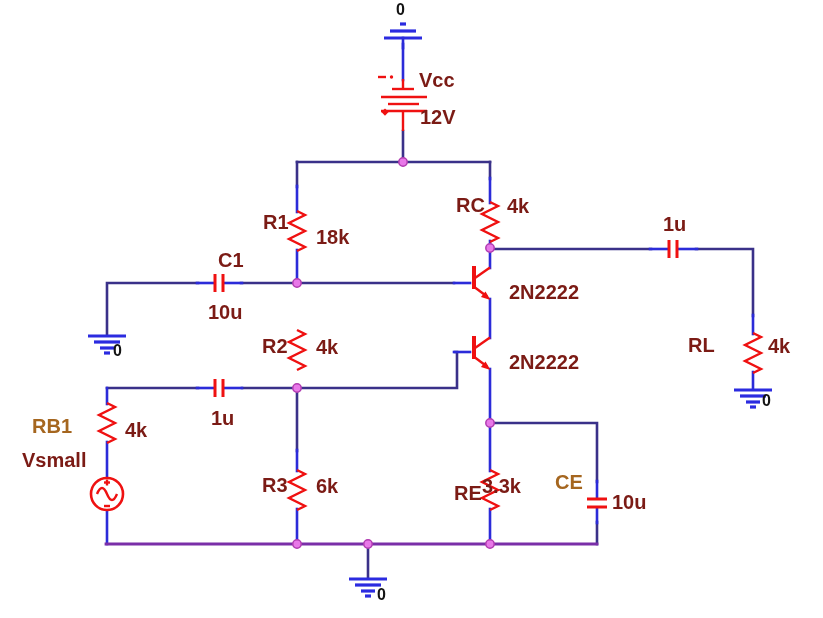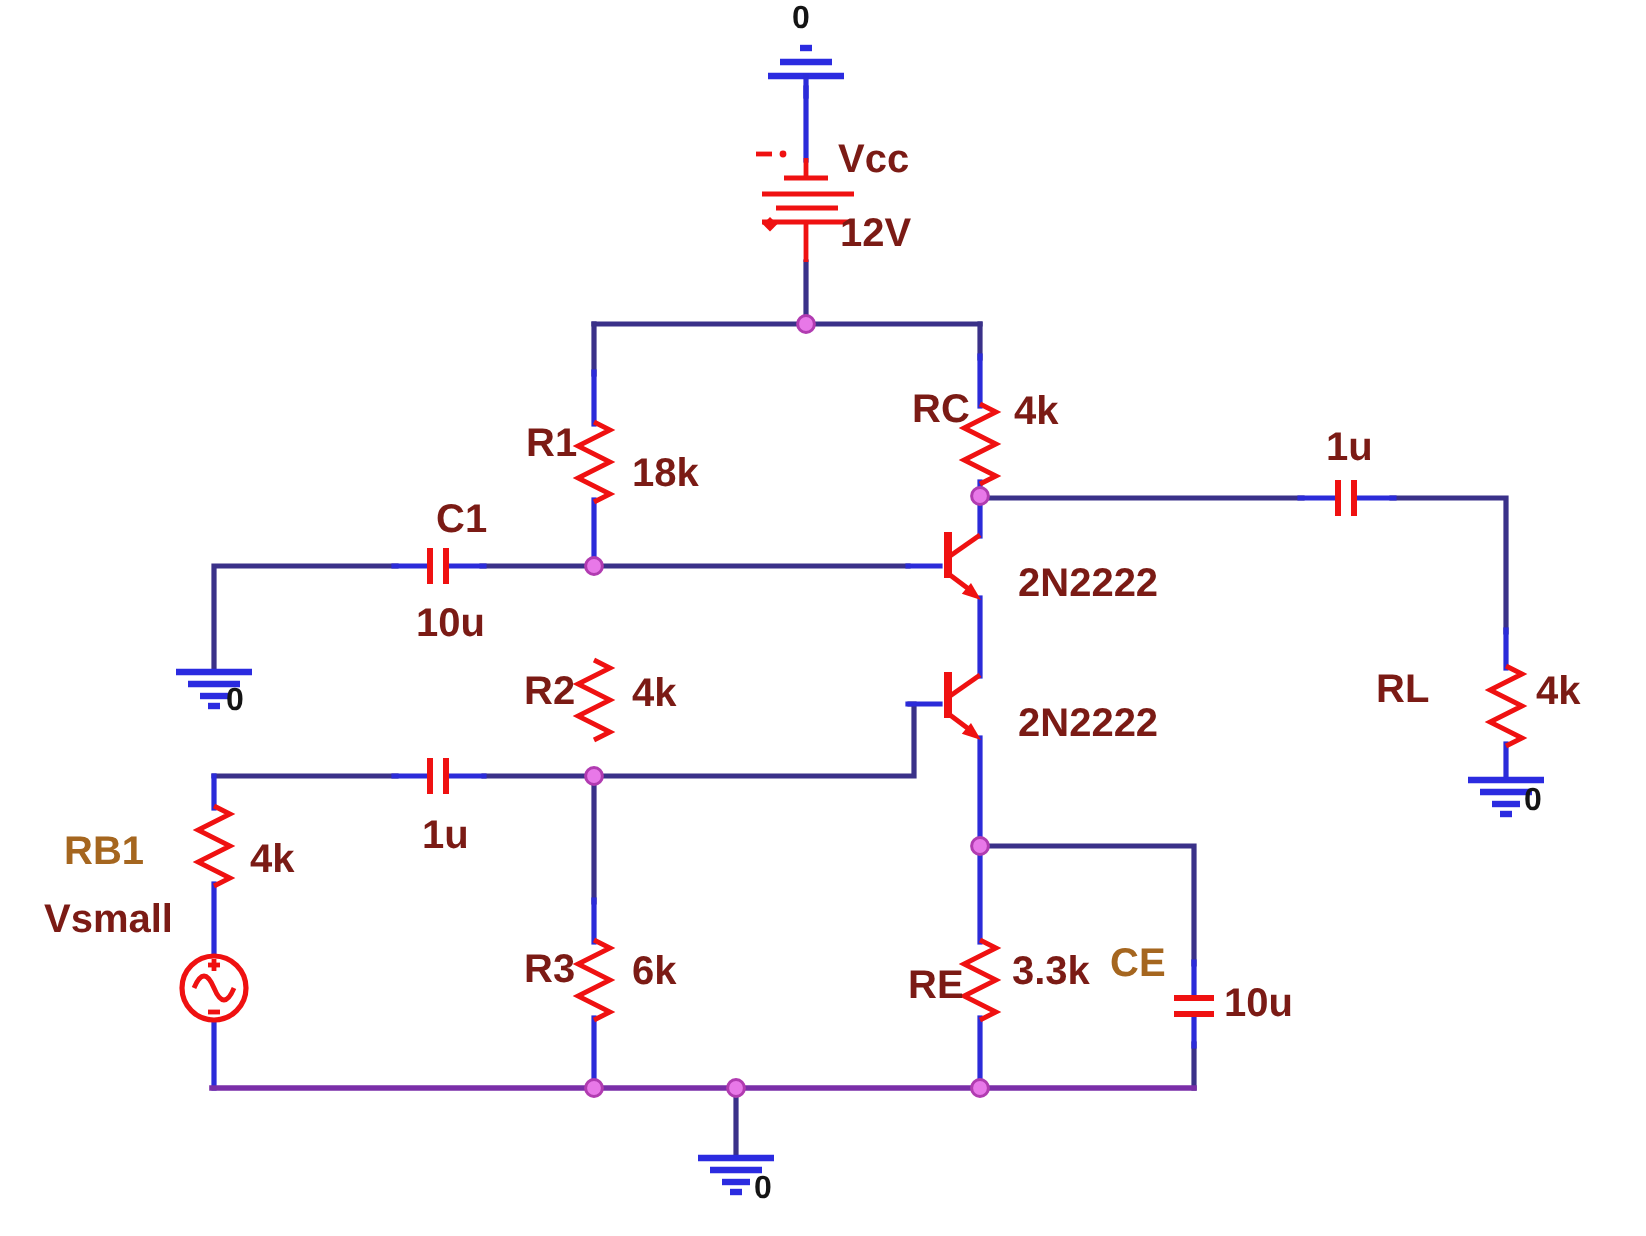--- a/index.html
+++ b/index.html
@@ -224,19 +224,19 @@
   <span class="lbl" style="left:316px;top:337px">4k</span>
   <span class="lbl" style="left:211px;top:408px">1u</span>
 
   <span class="lbl brown" style="left:32px;top:416px">RB1</span>
   <span class="lbl" style="left:125px;top:420px">4k</span>
   <span class="lbl" style="left:22px;top:450px">Vsmall</span>
 
   <span class="lbl" style="left:262px;top:475px">R3</span>
   <span class="lbl" style="left:316px;top:476px">6k</span>
   <span class="lbl" style="left:454px;top:483px">RE</span>
-  <span class="lbl" style="left:506px;top:476px">3.3k</span>
+  <span class="lbl" style="left:482px;top:476px">3.3k</span>
 
   <span class="lbl brown" style="left:555px;top:472px">CE</span>
   <span class="lbl" style="left:612px;top:492px">10u</span>
 
   <span class="lbl black" style="left:377px;top:587px">0</span>
 </div>
 
 </body></html>

